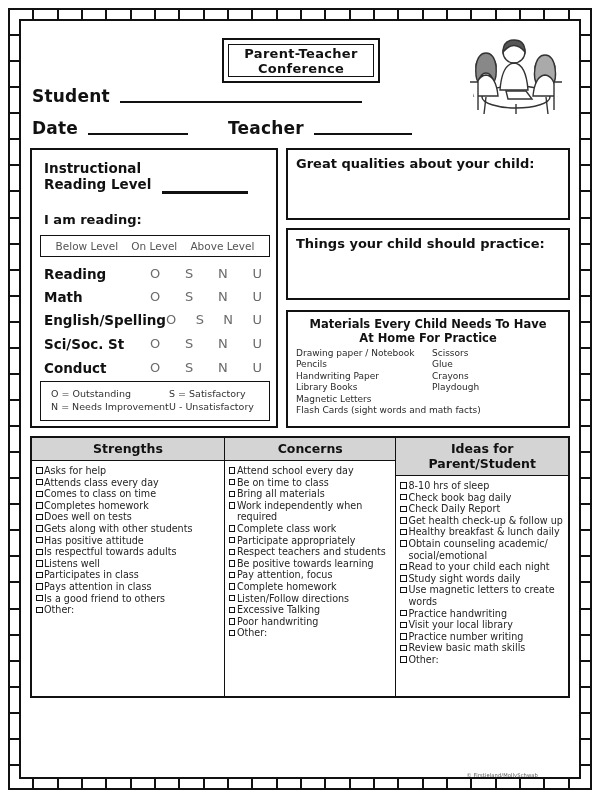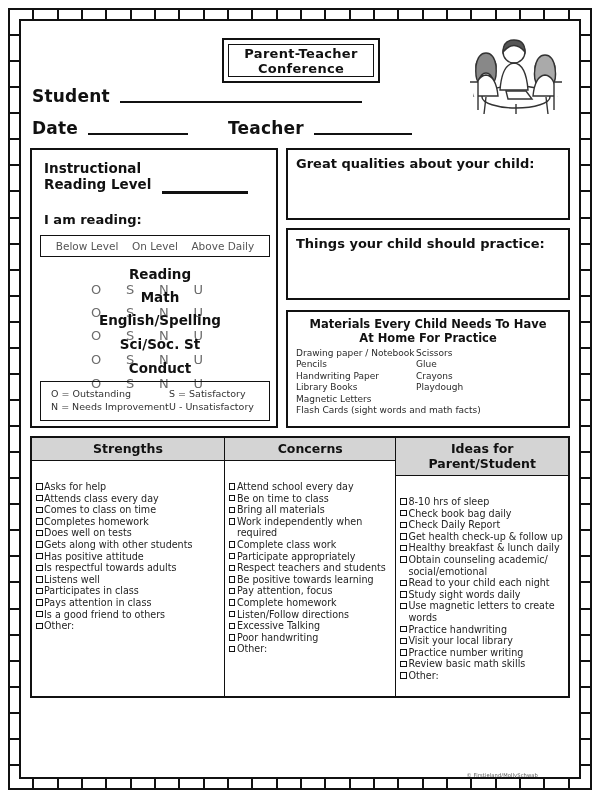--- a/index.html
+++ b/index.html
@@ -43,45 +43,45 @@
   .panel.thick{border-width:2.5px;}
 
   .irl-t{position:absolute;font-size:13.5px;font-weight:bold;line-height:16px;}
   .irl-rule{position:absolute;border-bottom:3px solid #111;}
   .iam{position:absolute;font-size:13px;font-weight:bold;}
   .levelbox{position:absolute;border:1.5px solid #111;box-sizing:border-box;
     display:flex;align-items:center;justify-content:space-around;
     font-size:10.5px;color:#555;padding:0 8px;}
 
   .subjects{position:absolute;left:0;right:0;}
-  .subj-row{position:relative;display:flex;align-items:center;flex-direction:column;}
+  .subj-row{position:relative;display:flex;align-items:flex-start;}
   .subj-name{font-size:13.5px;font-weight:bold;padding-left:12px;flex:1;}
   .marks{display:flex;width:112px;justify-content:space-between;
     padding-right:14px;font-size:13px;color:#6b6b6b;}
 
   .legend{position:absolute;border:1.5px solid #111;box-sizing:border-box;
     font-size:9.5px;color:#333;padding:5px 10px;line-height:13px;}
   .legend .lrow{display:flex;}
   .legend .lrow span:first-child{width:118px;}
 
   .box-title{font-size:13px;font-weight:bold;padding:6px 8px 0 8px;}
 
   .mat-title{font-size:11.5px;font-weight:bold;text-align:center;
     line-height:14px;padding:5px 6px 3px 6px;}
   .mat-list{font-size:9px;color:#2a2a2a;line-height:11.4px;padding:0 8px;}
-  .mat-two{display:flex;}
+  .mat-two{display:flex;gap:16px;}
   .mat-two .c1{width:120px;}
 
   
   .cl{position:absolute;border:2px solid #111;box-sizing:border-box;display:flex;}
   .cl-col{border-right:1.5px solid #111;box-sizing:border-box;display:flex;flex-direction:column;}
   .cl-col:last-child{border-right:none;}
   .cl-head{background:#d4d4d4;border-bottom:1.5px solid #111;
     text-align:center;font-size:12.5px;font-weight:bold;padding:3px 0 4px;}
-  .cl-body{padding:20px 3px 2px 4px;flex:1;}
+  .cl-body{padding:4px 3px 2px 4px;flex:1;}
   .cl-item{display:flex;align-items:flex-start;font-size:9.6px;
     line-height:11.6px;color:#242424;margin-bottom:0px;}
   .cbx{flex:0 0 auto;width:6.5px;height:6.5px;border:1.4px solid #111;
     margin:2.4px 1.5px 0 0;box-sizing:border-box;background:#fff;}
   .cl-item .txt{flex:1;}
 
   .credit{position:absolute;font-size:5.2px;color:#555;letter-spacing:.1px;}
 </style>
 </head>
 <body>
@@ -248,21 +248,21 @@
         <span>Instructional</span><br>
         <span>Reading Level</span>
       </div>
       <div class="irl-rule" style="left:130px;top:41px;width:86px;"></div>
 
       <div class="iam" style="left:12px;top:62px;text-align:right;">I am reading:</div>
 
       <div class="levelbox" style="left:8px;top:85px;width:230px;height:22px;" id="levels">
           <div>Below Level</div>
           <div>On Level</div>
-          <div>Above Daily</div>
+          <div>Above Level</div>
         </div>
 
       <div class="subjects" style="top:116px;" id="subjects">
           <div class="subj-row" style="height: 23px;">
             <div class="subj-name">Reading</div>
             <div class="marks">
               <span>O</span>
               <span>S</span>
               <span>N</span>
               <span>U</span>

